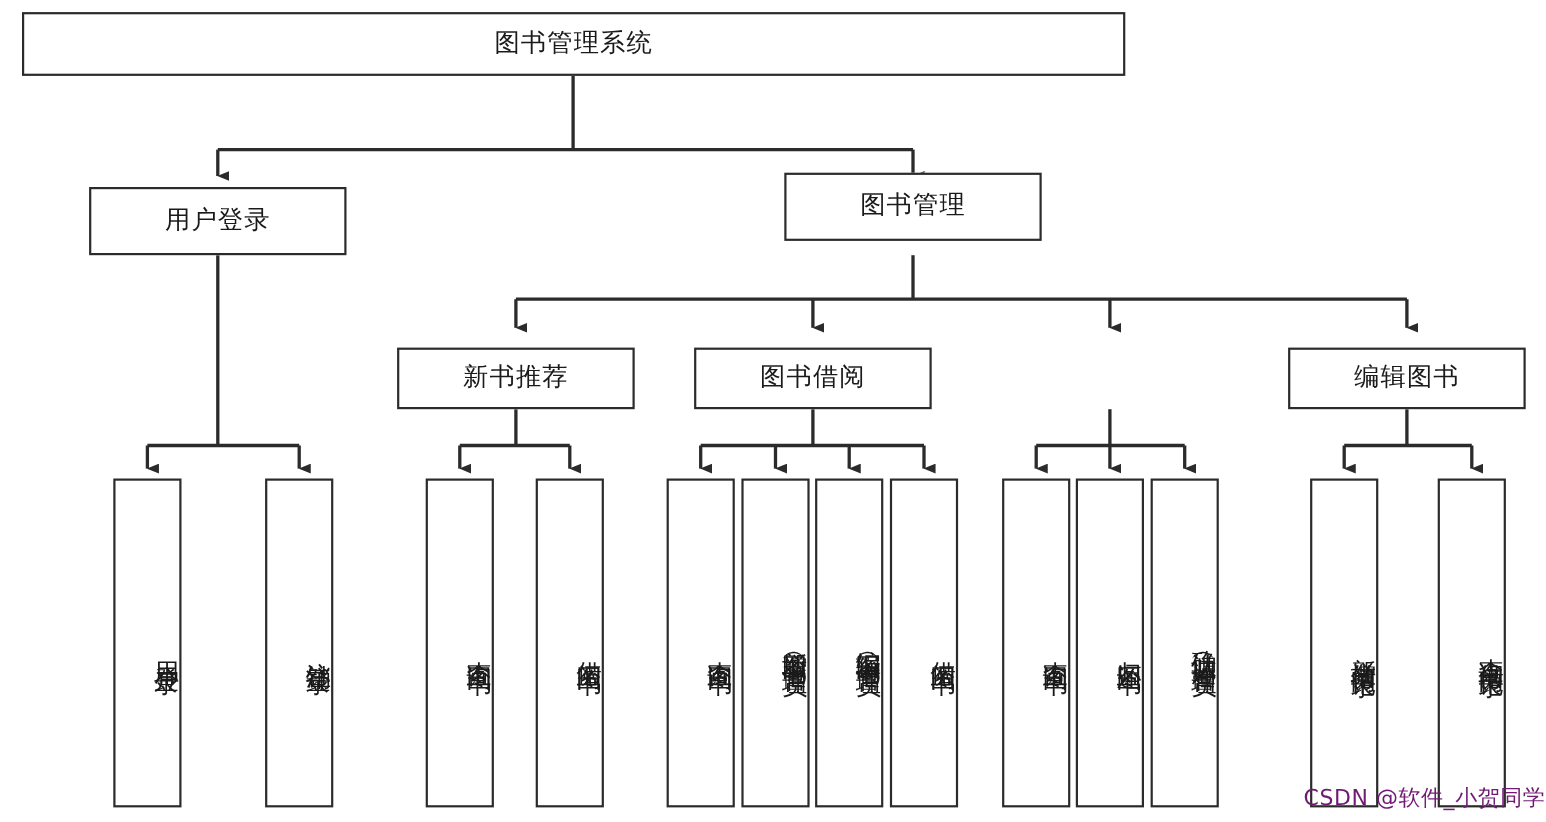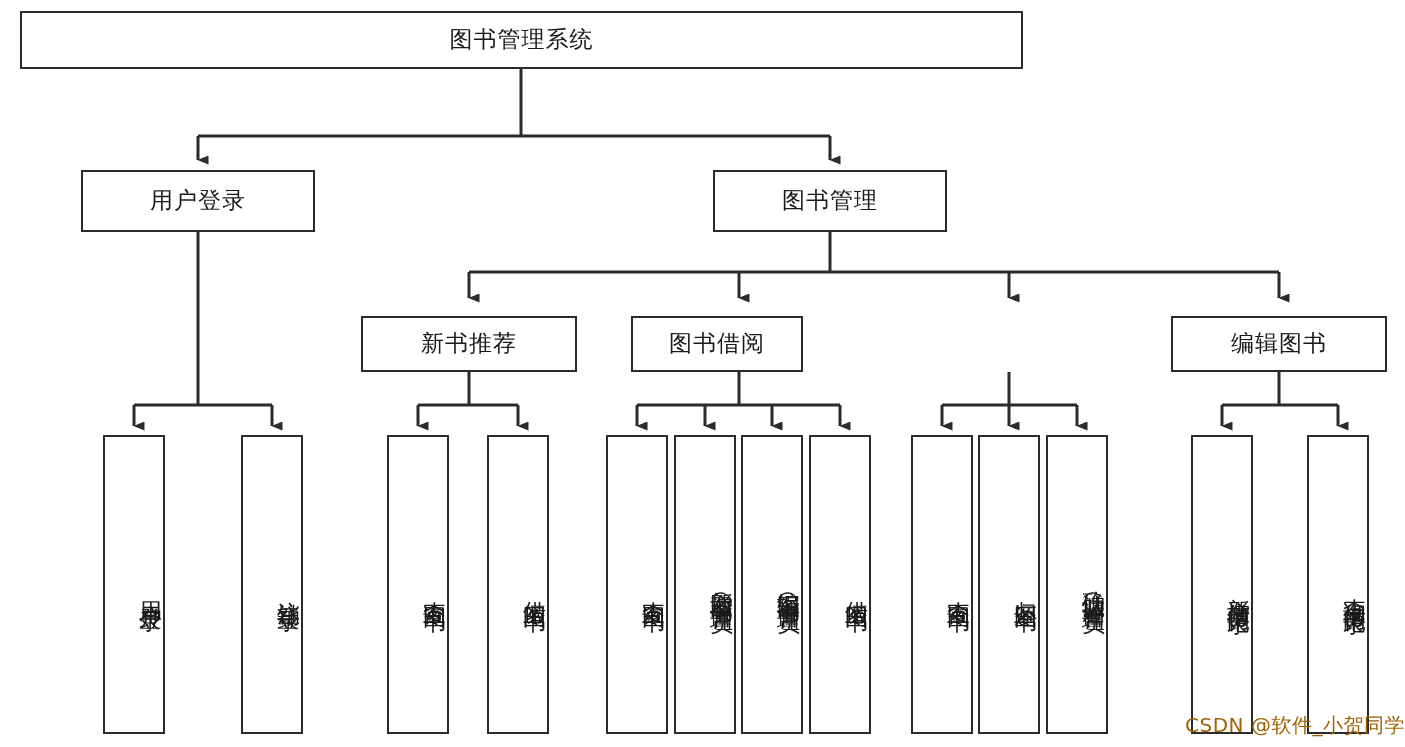--- a/index.html
+++ b/index.html
@@ -58,21 +58,21 @@
     top: 0;
     width: 1405px;
     height: 747px;
     pointer-events: none;
   }
   .watermark {
     position: absolute;
     left: 1185px;
     top: 712px;
     font-size: 20px;
-    color: #a16207;
+    color: #701a75;
     white-space: nowrap;
     letter-spacing: 0.5px;
   }
 </style>
 </head>
 <body>
 
 <div id="canvas">
 
   <svg class="edges" viewBox="0 0 1405 747">
@@ -126,29 +126,29 @@
   </svg>
 
   <div class="node horiz" style="left:20px; top:11px; width:1003px; height:58px;">
     <span class="node-label">图书管理系统</span>
   </div>
 
   <div class="node horiz" style="left:81px; top:170px; width:234px; height:62px;">
     <span class="node-label">用户登录</span>
   </div>
 
-  <div class="node horiz" style="left:713px; top:170px; width:234px; height:62px;align-items:center;">
+  <div class="node horiz" style="left:713px; top:157px; width:234px; height:62px;align-items:center;">
     <span class="node-label">图书管理</span>
   </div>
 
   <div class="node horiz" style="left:361px; top:316px; width:216px; height:56px;justify-content:center;">
     <span class="node-label">新书推荐</span>
   </div>
 
-  <div class="node horiz" style="left:631px; top:316px; width:172px; height:56px;">
+  <div class="node horiz" style="left:631px; top:316px; width:216px; height:56px;">
     <span class="node-label">图书借阅</span>
   </div>
 
 
   <div class="node horiz" style="left:1171px; top:316px; width:216px; height:56px;">
     <span class="node-label">编辑图书</span>
   </div>
 
   <div class="node vert" style="left:103px; top:435px; width:62px; height:299px;">
     <span class="node-label">用户登录</span>

